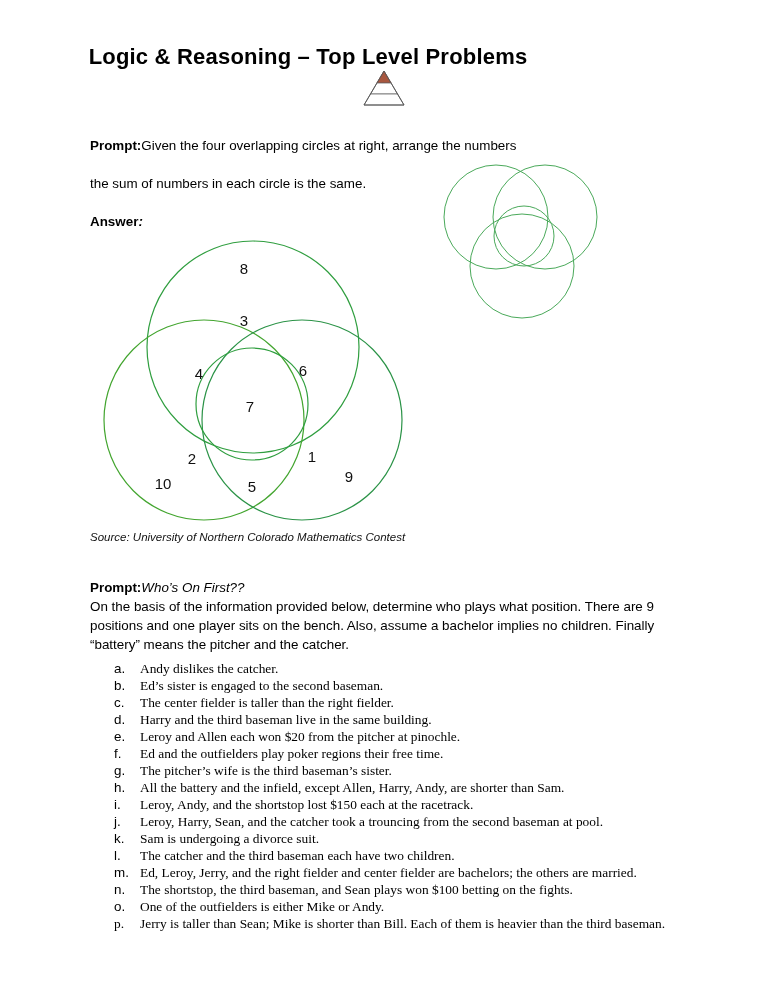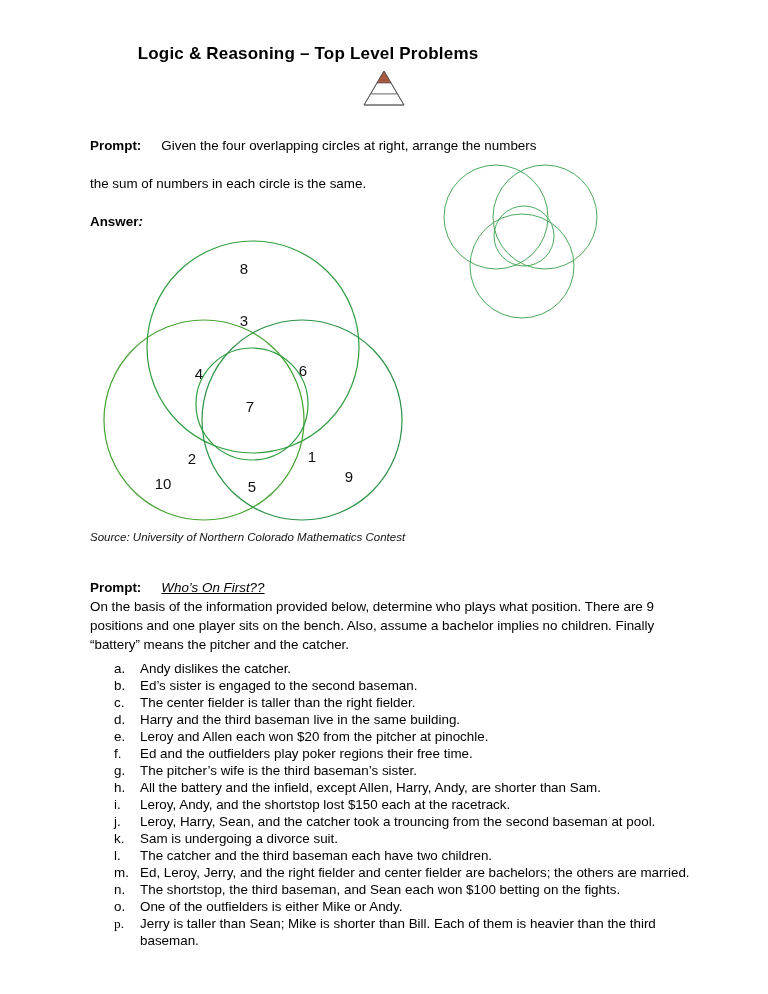--- a/index.html
+++ b/index.html
@@ -4,47 +4,47 @@
 <style>
   * { margin:0; padding:0; box-sizing:border-box; }
   html,body { background:#ffffff; }
   body {
     width:768px; height:994px; position:relative; overflow:hidden;
     font-family:"Liberation Sans", sans-serif; color:#000;
   }
   .abs { position:absolute; }
   .page-title {
     top:44px; left:0; width:616px; text-align:center;
-    font-size:17px; font-weight:bold; letter-spacing:0.2px;
+    font-size:22px; font-weight:bold; letter-spacing:0.2px;
   }
   .body-text { font-size:13.4px; line-height:19px; }
   .bold { font-weight:bold; }
   .italic { font-style:italic; }
-  .underline { text-decoration:underline; }
-  .label-gap { margin-right:20px; }
+  .underline { }
+  .label-gap { margin-right:0; }
   .source-caption { font-style:italic; font-size:11.5px; color:#111; }
   
   .venn circle { fill:none; stroke-width:1.2px; }
   .venn .g1 { stroke:#2f9e3f; }
   .venn .g2 { stroke:#43a52f; }
   .venn .g3 { stroke:#2b9347; }
   .venn text {
     font-family:"Liberation Sans", sans-serif; font-size:15px;
     fill:#101010; text-anchor:middle;
   }
   .ref-diagram circle { fill:none; stroke:#4aa95a; stroke-width:1px; }
   .logo .outline { fill:none; stroke:#5a5a5a; stroke-width:1px; }
   .logo .apex { fill:#a8573f; stroke:#7a4035; stroke-width:0.8px; }
   .logo .band { fill:#ffffff; stroke:#6a6a6a; stroke-width:0.8px; }
   
   .clue-list { font-size:13.4px; line-height:17px; }
   .clue-row { display:flex; align-items:flex-start; }
   .clue-letter { flex:0 0 26px; width:26px; }
   .clue-letter.serif { font-family:"Liberation Serif", serif; }
-  .clue-text { width:562px; }
+  .clue-text { width:562px;font-family:Liberation Serif, serif; }
 </style>
 </head>
 <body>
 
 <div class="abs page-title">Logic &amp; Reasoning – Top Level Problems</div>
 
 <svg class="abs logo" style="left:361px; top:68px;" width="46" height="40" viewBox="0 0 46 40">
   <polygon class="apex" points="23,3 30.1,15 15.9,15"></polygon>
   <polygon class="band" points="15.9,15 30.1,15 36.5,26 9.5,26"></polygon>
   <polygon class="band" points="9.5,26 36.5,26 43,37 3,37"></polygon>
@@ -145,21 +145,21 @@
   <div class="clue-row">
     <span class="clue-letter">l.</span>
     <span class="clue-text">The catcher and the third baseman each have two children.</span>
   </div>
   <div class="clue-row">
     <span class="clue-letter">m.</span>
     <span class="clue-text">Ed, Leroy, Jerry, and the right fielder and center fielder are bachelors; the others are married.</span>
   </div>
   <div class="clue-row">
     <span class="clue-letter">n.</span>
-    <span class="clue-text">The shortstop, the third baseman, and Sean each won $100 betting on the fights.</span>
+    <span class="clue-text">The shortstop, the third baseman, and Sean plays won $100 betting on the fights.</span>
   </div>
   <div class="clue-row">
     <span class="clue-letter">o.</span>
     <span class="clue-text">One of the outfielders is either Mike or Andy.</span>
   </div>
   <div class="clue-row">
     <span class="clue-letter serif">p.</span>
     <span class="clue-text">Jerry is taller than Sean; Mike is shorter than Bill. Each of them is heavier than the third baseman.</span>
   </div>
 </div>

